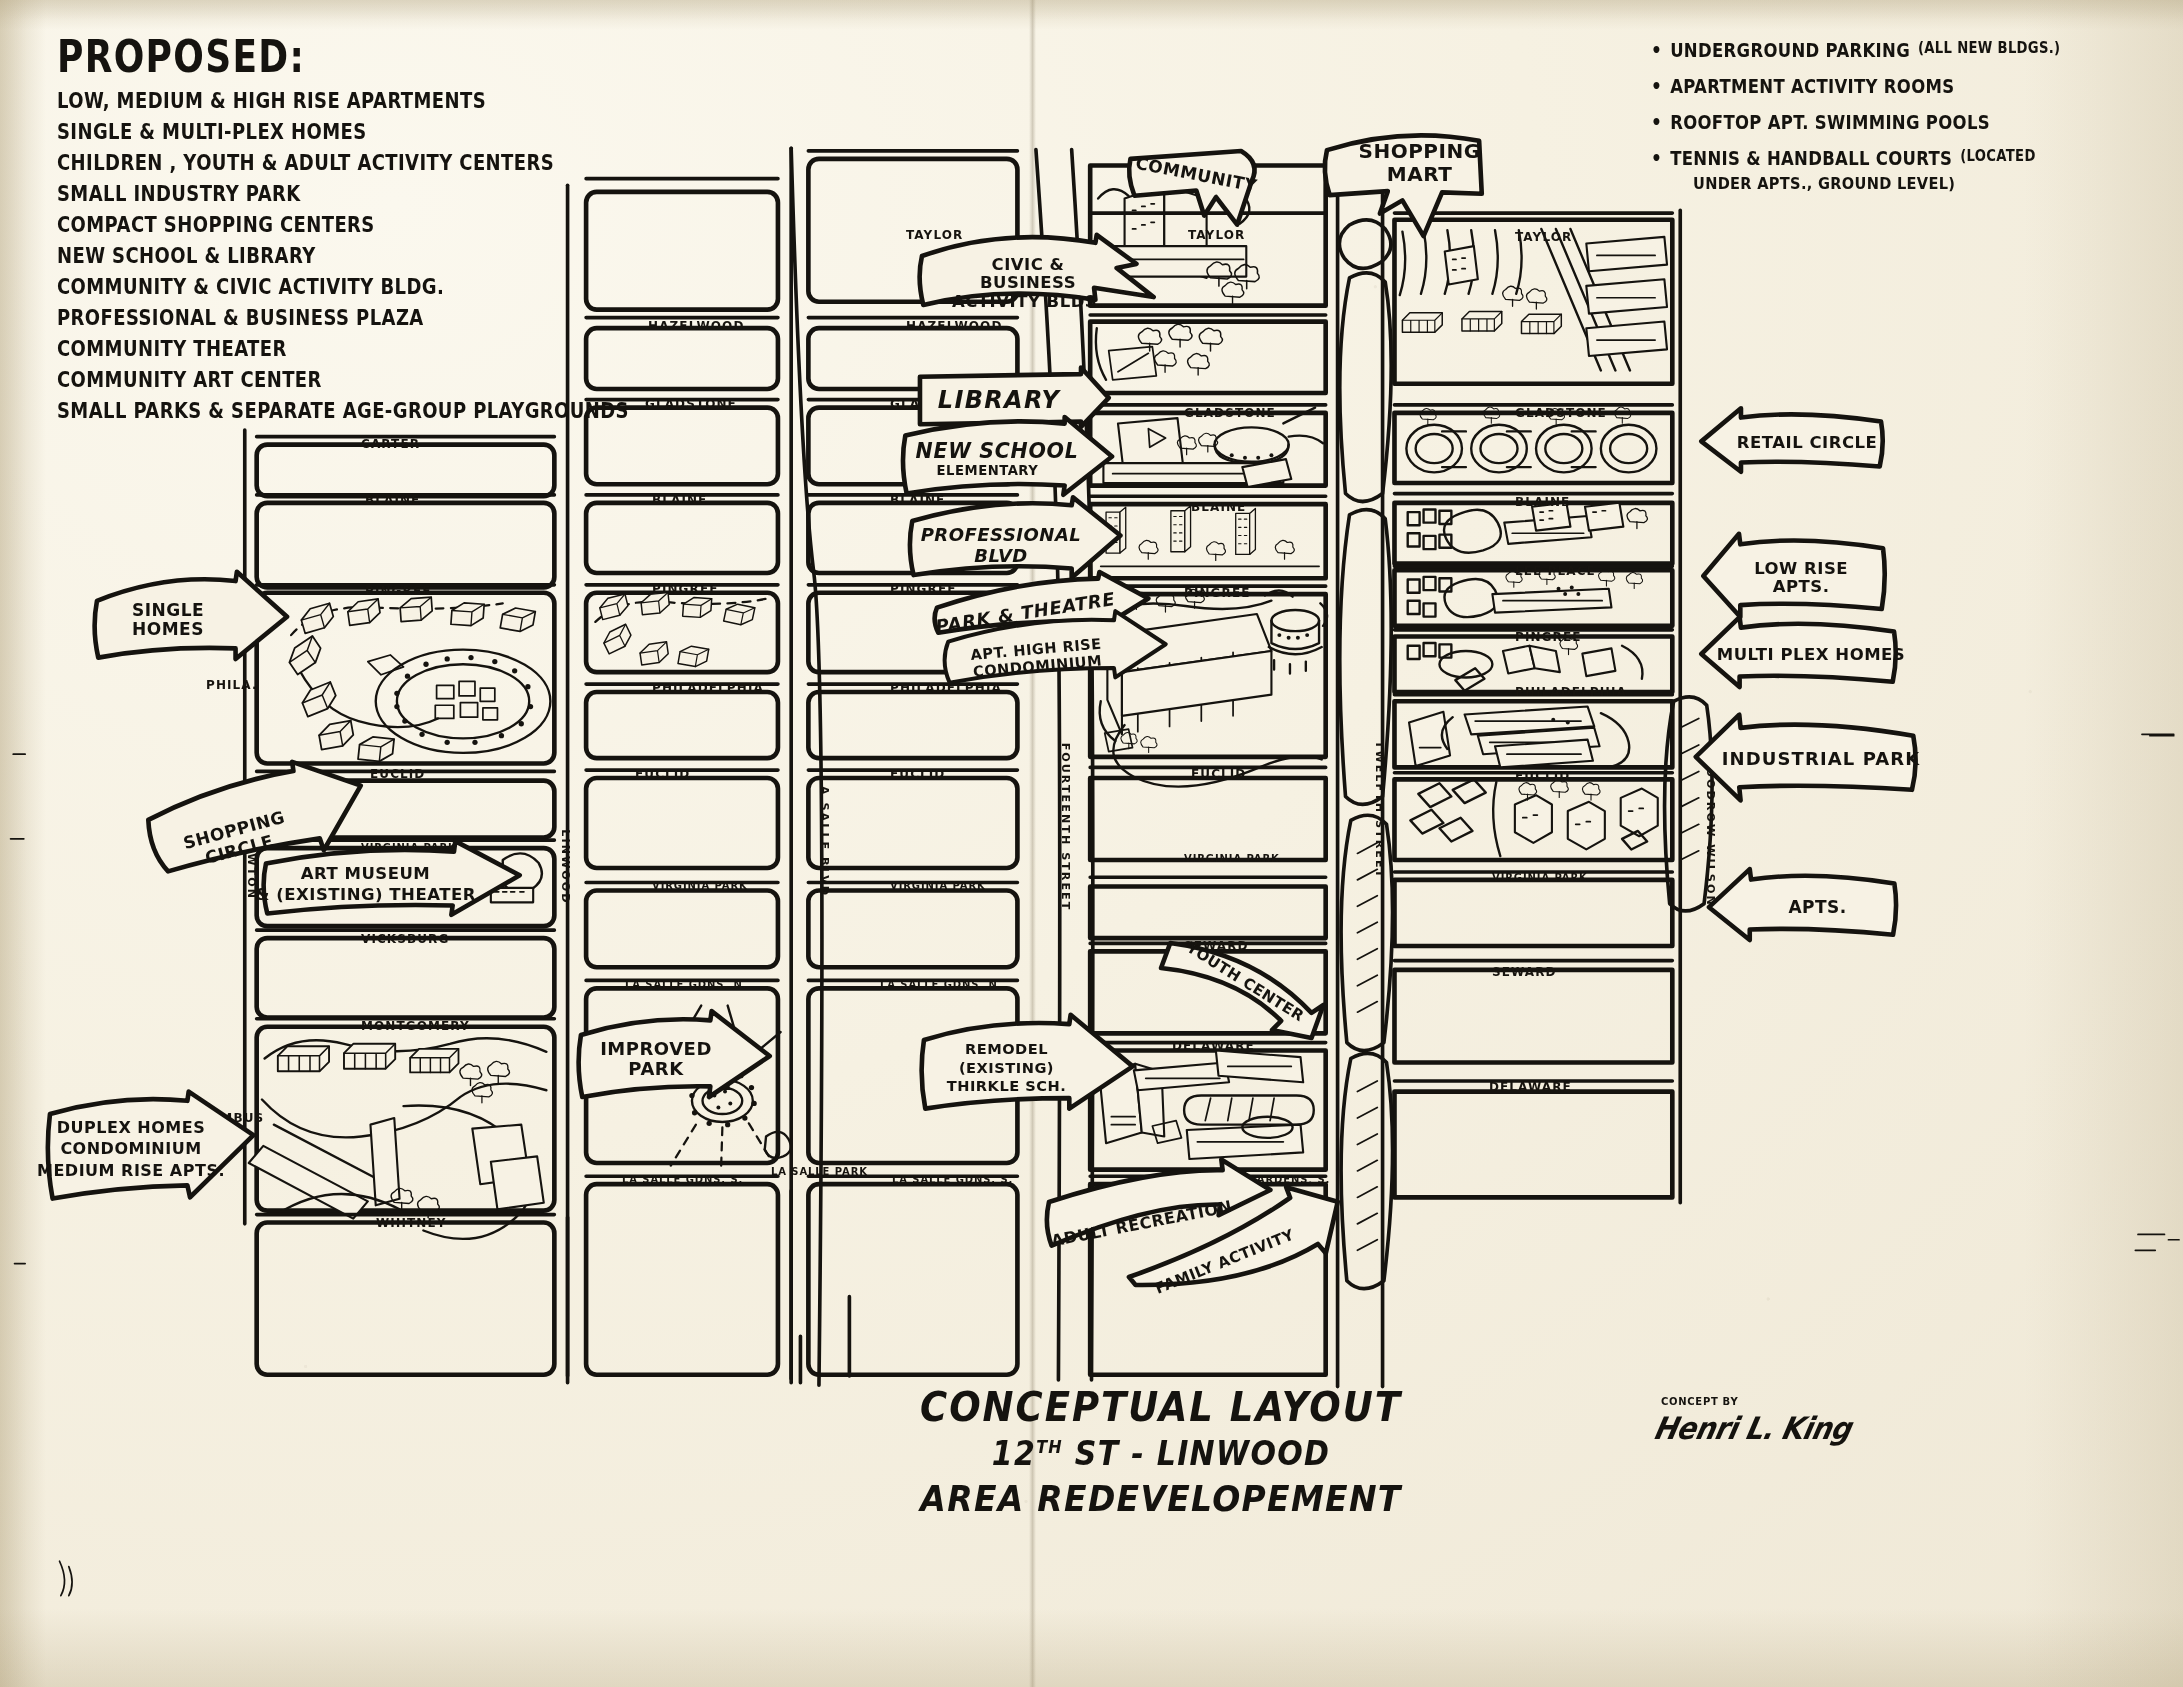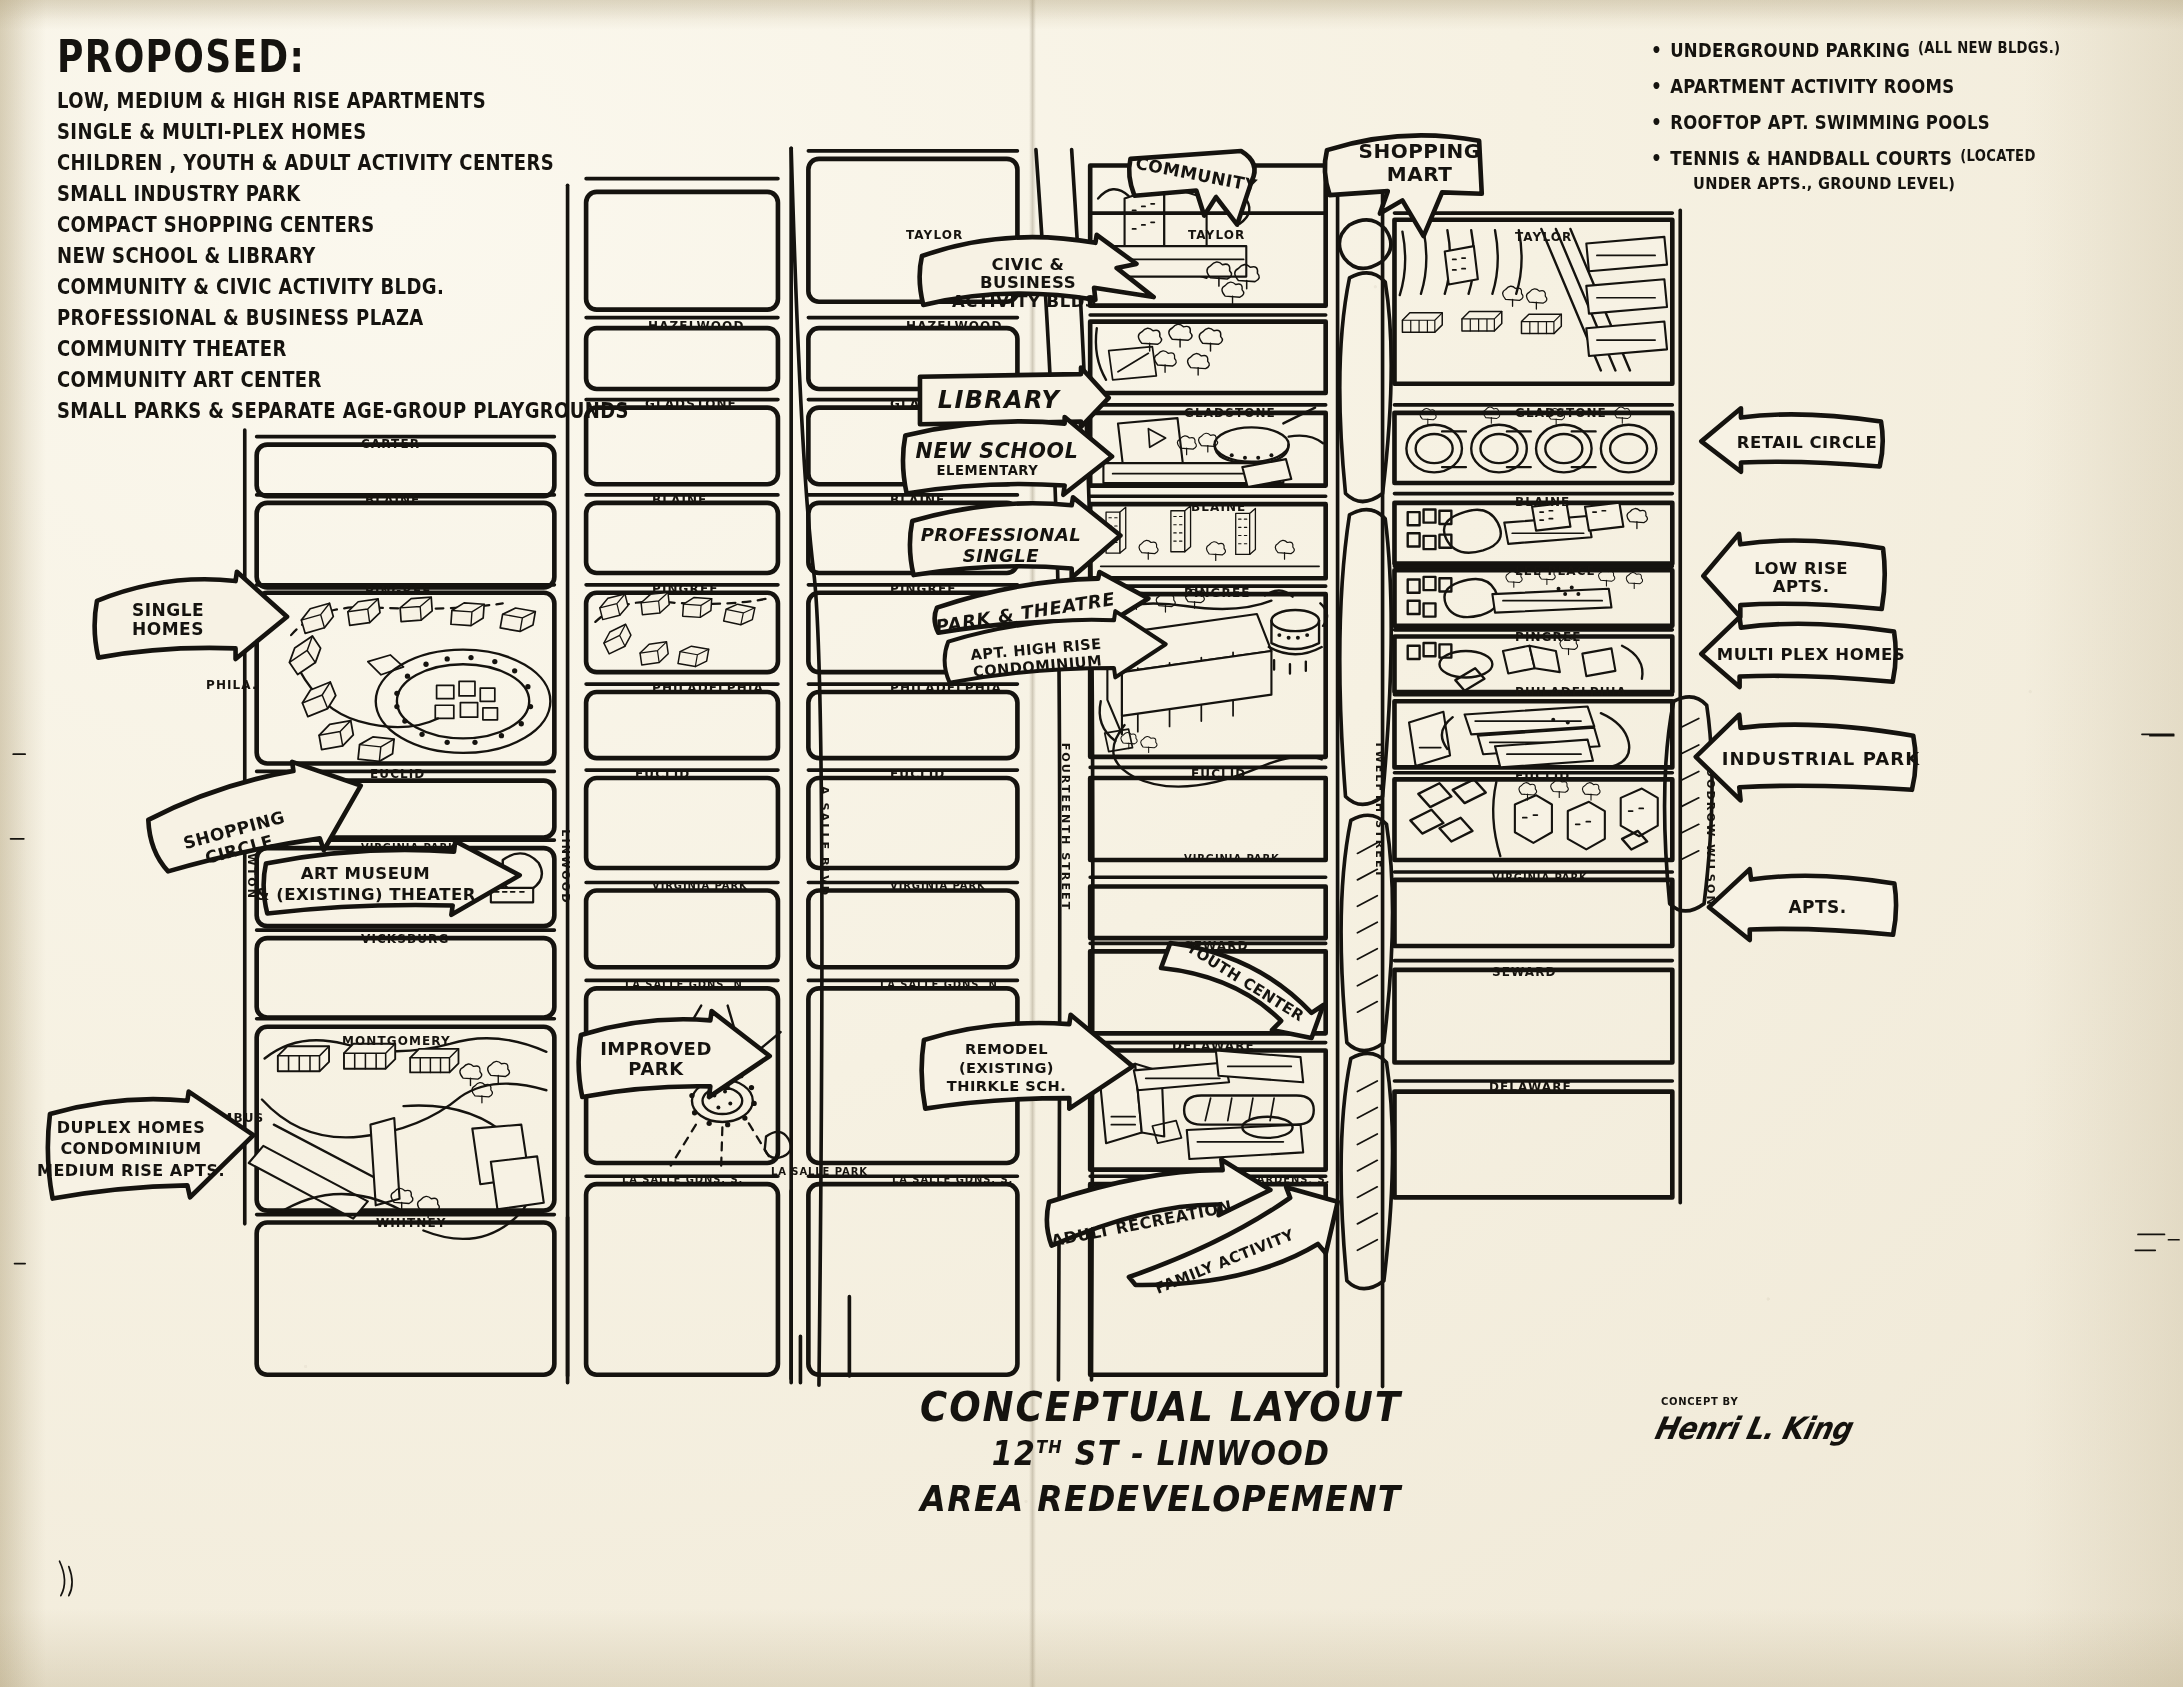--- a/index.html
+++ b/index.html
@@ -722,21 +722,21 @@
       <div class="st sm" style="left: 361px; top: 842px;">VIRGINIA PARK</div>
       <div class="st sm" style="left: 652px; top: 880px;">VIRGINIA PARK</div>
       <div class="st sm" style="left: 890px; top: 880px;">VIRGINIA PARK</div>
       <div class="st sm" style="left: 1184px; top: 853px;">VIRGINIA PARK</div>
       <div class="st sm" style="left: 1492px; top: 872px;">VIRGINIA PARK</div>
       <div class="st" style="left: 361px; top: 932px;">VICKSBURG</div>
       <div class="st" style="left: 1184px; top: 939px;">SEWARD</div>
       <div class="st" style="left: 1492px; top: 965px;">SEWARD</div>
       <div class="st sm" style="left: 625px; top: 979px;">LA SALLE GDNS. N.</div>
       <div class="st sm" style="left: 880px; top: 979px;">LA SALLE GDNS. N.</div>
-      <div class="st" style="left: 342px; top: 1019px; margin-top: 15px;">MONTGOMERY</div>
+      <div class="st" style="left: 361px; top: 1019px;">MONTGOMERY</div>
       <div class="st" style="left: 1172px; top: 1039px;">DELAWARE</div>
       <div class="st" style="left: 1489px; top: 1080px;">DELAWARE</div>
       <div class="st" style="left: 180px; top: 1111px;">COLUMBUS</div>
       <div class="st sm" style="left: 771px; top: 1166px;">LA SALLE PARK</div>
       <div class="st sm" style="left: 622px; top: 1174px;">LA SALLE GDNS. S.</div>
       <div class="st sm" style="left: 892px; top: 1174px;">LA SALLE GDNS. S.</div>
       <div class="st sm" style="left: 1184px; top: 1174px;">LA SALLE GARDENS, S.</div>
       <div class="st" style="left: 376px; top: 1216px;">WHITNEY</div>
       <div class="st vert" style="left: 245px; top: 867px; transform: translateY(-50%);">LAWTON</div>
       <div class="st vert" style="left: 559px; top: 867px; transform: translateY(-50%);">LINWOOD</div>
@@ -785,21 +785,21 @@
       <div class="hand-i" style="font-size:20.5px;letter-spacing:0.7px;">NEW SCHOOL</div>
       <div style="font-size:13.2px;margin-left:21px;margin-top:1.3px;">ELEMENTARY</div>
     </div>
   </div>
 
   <div class="callout" style="left:908px;top:500px;width:218px;height:83px;">
     <svg viewBox="0 0 330 126" width="218" height="83">
       <path d="M6 32 Q130 -4 248 8 L250 -4 L322 54 L248 118 L248 104 Q130 94 8 114 Q-2 72 6 32 Z" fill="#f7f2e4" stroke="#15130f" stroke-width="7" stroke-linejoin="round"></path>
     </svg>
     <div class="txt hand hand-i" style="font-size:18px;white-space:pre-line;transform:translate(-16px,4px);">PROFESSIONAL
-SINGLE</div>
+BLVD</div>
   </div>
 
   <div class="callout" style="left:933px;top:581px;width:218px;height:56px;">
     <svg viewBox="0 0 330 84" width="218" height="56">
       <path d="M6 40 Q130 -2 250 -4 L252 -14 L326 26 L252 72 L250 60 Q126 58 8 78 Q-2 58 6 40 Z" fill="#f7f2e4" stroke="#15130f" stroke-width="7" stroke-linejoin="round"></path>
     </svg>
     <div class="txt hand hand-i" style="font-size:18px;transform:rotate(-9deg) translate(-17px,1.3px);letter-spacing:0.7px;">PARK &amp; THEATRE</div>
   </div>
 
   <div class="callout" style="left:939px;top:615px;width:232px;height:77px;">

